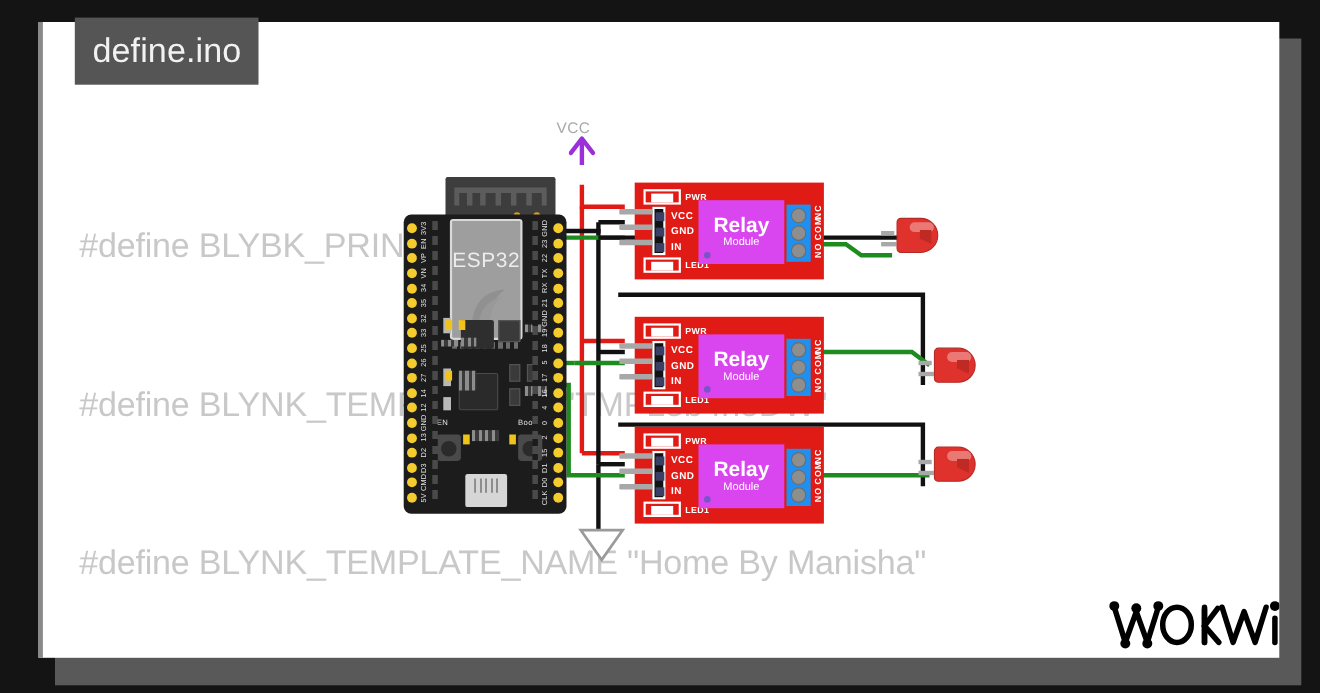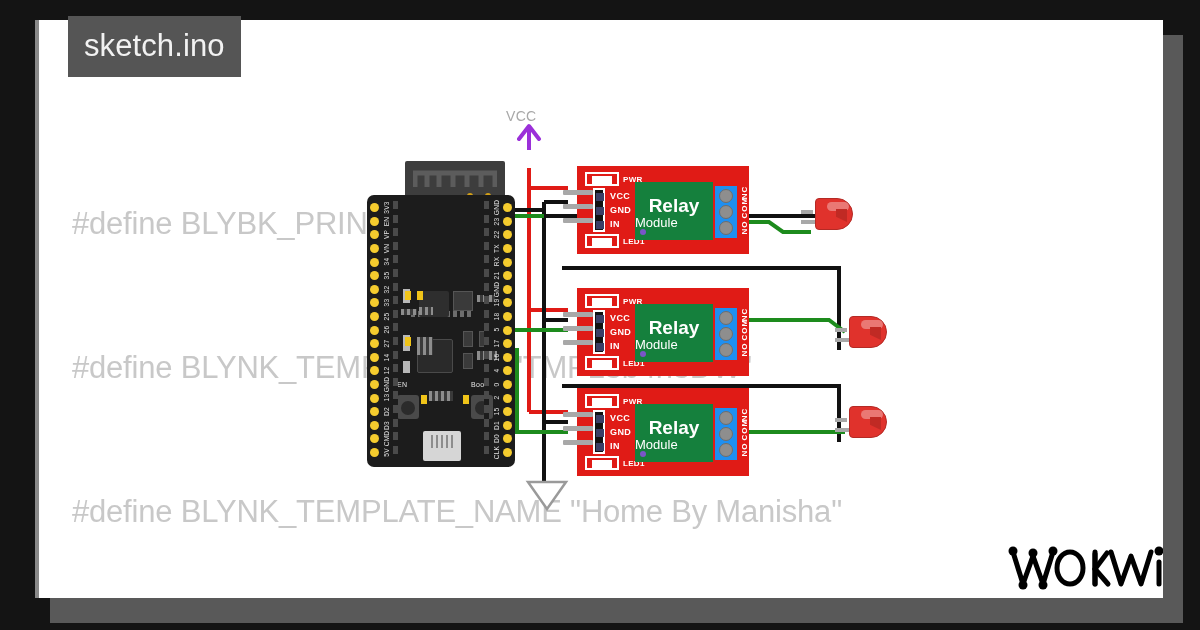--- a/index.html
+++ b/index.html
@@ -137,29 +137,29 @@
   }
 
   
   .relay{ position:absolute; width:172px; height:88px; }
   .relay-pcb{
     position:absolute; left:0; top:0; width:172px; height:88px;
     background:#e01b16;
   }
   .relay-blue{
     position:absolute; left:58px; top:16px; width:78px; height:58px;
-    background:#15803d;
+    background:#d946ef;
   }
   .relay-blue-label{
     position:absolute; left:0; right:0; top:14px; text-align:center;
     color:#fff; font-size:19px; line-height:19px; font-weight:bold;
   }
   .relay-blue-sub{
-    position:absolute; left:0; right:0; top:33px; text-align:left;
-    color:#fff; font-size:13px;
+    position:absolute; left:0; right:0; top:33px; text-align:center;
+    color:#fff; font-size:10px;
   }
   .relay-blue-dot{
     position:absolute; left:5px; bottom:5px; width:6px; height:6px;
     border-radius:50%; background:#7a55c9;
   }
   .relay-ledbox{
     position:absolute; left:8px; width:34px; height:14px;
     border:2px solid #ffffff; background:#e01b16;
   }
   .relay-ledbox::after{
@@ -304,20 +304,27 @@
       <div class="esp-antenna">
         <svg class="esp-ant-trace" viewBox="0 0 84 18">
           <path d="M2,18 L2,4 L14,4 L14,18 M14,4 L26,4 L26,18 M26,4 L40,4 L40,18 M40,4 L54,4 L54,18 M54,4 L68,4 L68,18 M68,4 L82,4 L82,18" stroke="#5c5c5c" stroke-width="5" fill="none"></path>
         </svg>
         <div class="esp-ant-dot" style="left:62px;"></div>
         <div class="esp-ant-dot" style="left:80px;"></div>
       </div>
 
       <div class="esp-board">
 
+        <div class="esp-module">
+          <div class="esp-module-label">ESP32</div>
+          <svg class="esp-wifi" viewBox="0 0 40 44">
+            <path d="M4,40 C4,18 14,6 34,4 C24,12 20,22 20,40 Z" fill="#6f6f6f"></path>
+            <path d="M10,40 C10,24 18,14 31,11 C23,18 20,26 20,40 Z" fill="#8d8d8d"></path>
+          </svg>
+        </div>
         <div class="esp-shield-pads"></div>
 
         <div class="esp-reg"></div>
         <div class="esp-smd" style="left:86px; top:96px; width:20px; height:20px;"></div>
         <div class="esp-smd-dots" style="left:110px; top:100px; width:18px; height:7px;"></div>
         <div class="esp-cap" style="left:36px; top:94px; width:7px; height:14px;"></div>
         <div class="esp-led" style="left:38px; top:96px;"></div>
         <div class="esp-led" style="left:50px; top:96px;"></div>
         <div class="esp-smd-dots" style="left:34px; top:114px; width:16px; height:6px;"></div>
         <div class="esp-smd-dots" style="left:52px; top:112px; width:14px; height:8px;"></div>
@@ -656,15 +663,15 @@
           <circle cx="46" cy="13" r="4.5"></circle>
           <circle cx="16" cy="47" r="4.5"></circle>
           <circle cx="36" cy="47" r="4.5"></circle>
           <circle cx="152" cy="13" r="4.5"></circle>
         </g>
       </svg>
     </div>
 
   </div>
 
-  <div class="file-tab">sketch.ino</div>
+  <div class="file-tab">define.ino</div>
 
 </div>
 
 </body></html>

